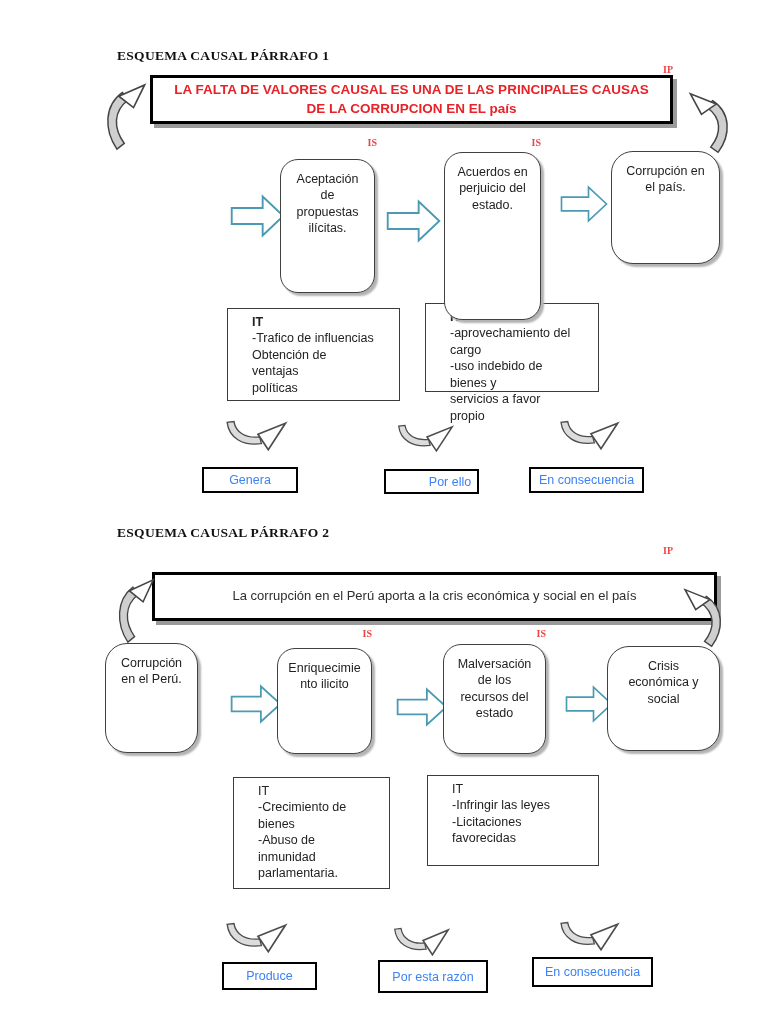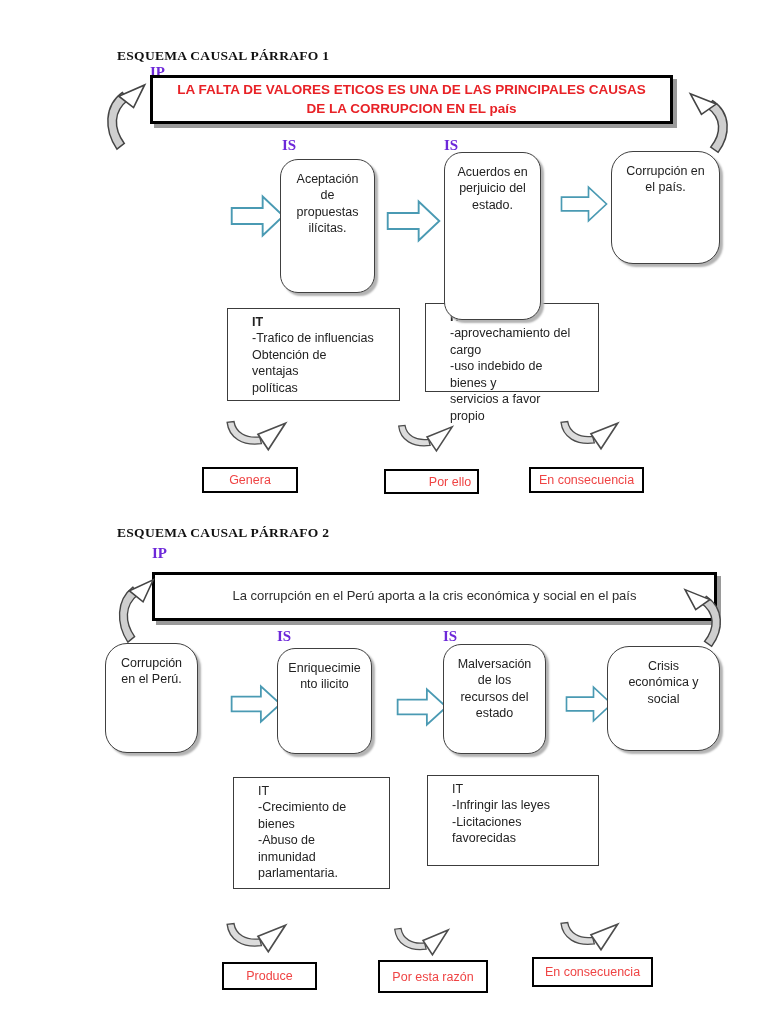--- a/index.html
+++ b/index.html
@@ -3,42 +3,42 @@
 <meta charset="utf-8">
 <style>
   html,body { margin:0; padding:0; background:#ffffff; }
   .page { position:relative; width:768px; height:1024px; background:#ffffff;
           font-family:"Liberation Sans", sans-serif; overflow:hidden; }
   .abs { position:absolute; box-sizing:border-box; }
 
   .sec-title { font-family:"Liberation Serif", serif; font-weight:bold;
                font-size:13.5px; color:#111; letter-spacing:0.3px; white-space:nowrap; }
   .marker { font-family:"Liberation Serif", serif; font-weight:bold;
-            font-size:15px; color:#6d28d9; text-align:left; }
+            font-size:10px; color:#ef4444; text-align:right; }
   .marker-behind { z-index:1; }
 
   .ip-box { background:#fff; border:3px solid #000; box-shadow:4px 4px 0 #9a9a9a;
             display:flex; align-items:center; justify-content:center;
             text-align:center; z-index:2; }
   .ip-text-red { color:#e82227; font-weight:bold; font-size:13.5px; line-height:1.4; padding:0 18px; }
   .ip-text-plain { color:#2e2e2e; font-size:13px; line-height:1.3; padding:0 12px; }
 
   .cause-box { background:#fff; border:1.6px solid #404040; border-radius:22px;
                box-shadow:3px 3px 2px #b3b3b3; font-size:12.5px; color:#222;
                text-align:center; padding:11px 10px 0; line-height:1.3; z-index:2; }
 
   .it-box { background:#fff; border:1.5px solid #3c3c3c; font-size:12.5px;
             color:#222; padding:5px 24px; line-height:1.32; }
   .it-label { line-height:1.3; }
   .it-label.bold { font-weight:bold; }
   .it-text { white-space:pre-line; }
 
   .conn-box { background:#fff; border:2.5px solid #000; display:flex;
               align-items:center; justify-content:center; font-size:12.5px;
-              color:#ef4444; text-align:center; }
+              color:#3b82f6; text-align:center; }
 
   .icon-svg { display:block; width:100%; height:100%; }
   .flip { transform:scaleX(-1); }
   .z3 { z-index:3; }
 </style>
 </head>
 <body>
 
 <svg width="0" height="0" style="position:absolute">
   <defs>
@@ -56,21 +56,21 @@
   </defs>
 </svg>
 
 <div class="page">
 
   <div class="abs sec-title" style="left:117px; top:48px;">ESQUEMA CAUSAL PÁRRAFO 1</div>
 
   <div class="abs marker marker-behind" style="left:150px; top:64px; width:523px;">IP</div>
 
   <div class="abs ip-box" style="left:150px; top:75px; width:523px; height:49px;">
-    <div class="ip-text-red">LA FALTA DE VALORES ETICOS ES UNA DE LAS PRINCIPALES CAUSAS DE LA CORRUPCION EN EL país</div>
+    <div class="ip-text-red">LA FALTA DE VALORES CAUSAL ES UNA DE LAS PRINCIPALES CAUSAS DE LA CORRUPCION EN EL país</div>
   </div>
 
   <div class="abs z3" style="left:104px; top:83px; width:48px; height:68px;">
     <svg class="icon-svg" viewBox="0 0 52 72" preserveAspectRatio="none">
         <use href="#sym-curl"></use>
       </svg>
   </div>
   <div class="abs z3 flip" style="left:683px; top:92px; width:48px; height:62px;">
     <svg class="icon-svg" viewBox="0 0 52 72" preserveAspectRatio="none">
         <use href="#sym-curl"></use>

